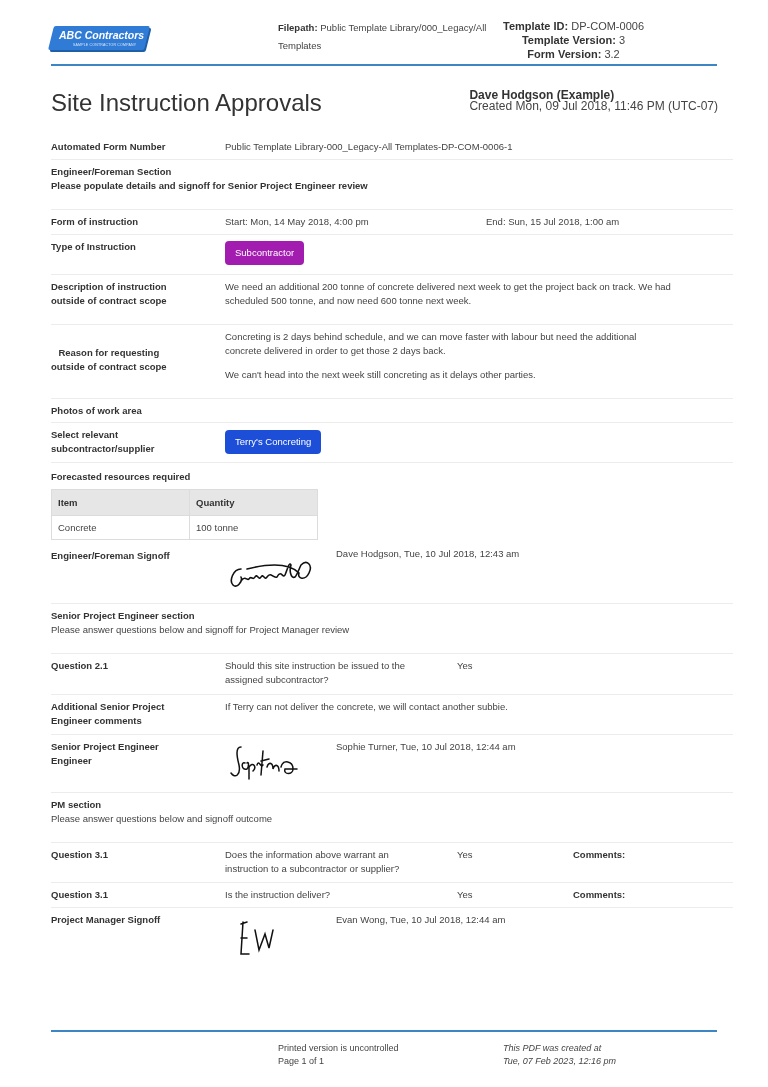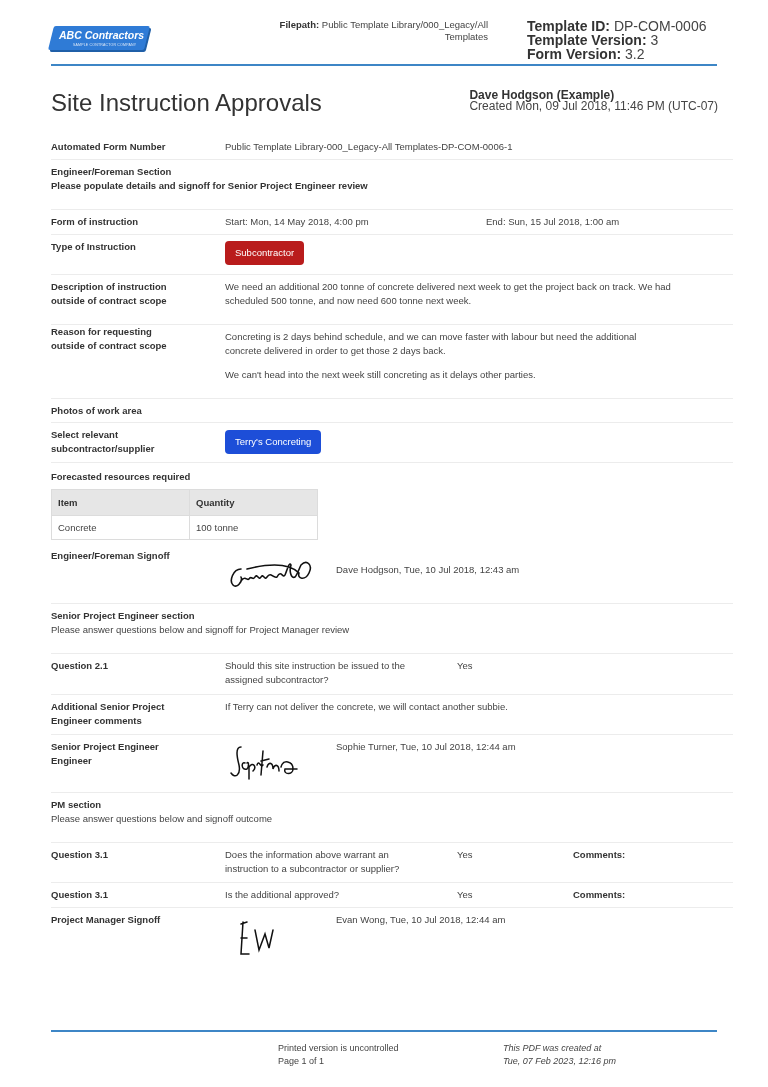--- a/index.html
+++ b/index.html
@@ -4,22 +4,22 @@
 <style>
   * { box-sizing: border-box; margin: 0; padding: 0; }
   html, body { width: 768px; height: 1087px; background: #fff; overflow: hidden; }
   body { font-family: "Liberation Sans", sans-serif; color: #333; font-size: 10px; position: relative; }
 
   .header { position: absolute; left: 51px; top: 18px; width: 666px; height: 48px; }
   .logo { position: absolute; left: 0; top: 8px; width: 100px; height: 26px; }
   .logo .shape { position: absolute; left: 0; top: 0; width: 96px; height: 24px; background: #2f7bd6; transform: skewX(-14deg); border-radius: 2px; box-shadow: 2px 2px 0 #1f5fa8; }
   .logo .name { position: absolute; left: 8px; top: 3px; color: #fff; font-weight: bold; font-style: italic; font-size: 10.5px; white-space: nowrap; }
   .logo .sub { position: absolute; left: 22px; top: 17px; color: #dfe9f7; font-size: 3.5px; letter-spacing: 0.2px; white-space: nowrap; }
-  .hdr-filepath { position: absolute; left: 227px; top: 1px; width: 210px; line-height: 12px; font-size: 9.5px; color: #444; text-align: right; }
-  .hdr-meta { position: absolute; left: 476px; top: 1px; line-height: 14px; font-size: 14px; color: #444; }
+  .hdr-filepath { position: absolute; left: 227px; top: 1px; width: 210px; line-height: 18px; font-size: 9.5px; color: #444; }
+  .hdr-meta { position: absolute; left: 452px; top: 1px; line-height: 14px; font-size: 11px; color: #444; text-align: center; }
   b { font-weight: bold; color: #333; }
   .hdr-line { position: absolute; left: 51px; top: 64px; width: 666px; height: 2px; background: #3d86c6; }
 
   .title { position: absolute; left: 51px; top: 89px; font-size: 24px; color: #333; }
   .creator { position: absolute; right: 50px; top: 90px; font-size: 12px; line-height: 11px; color: #444; }
   .creator .nm { font-weight: bold; color: #333; }
 
   .row { position: absolute; left: 51px; width: 682px; border-bottom: 1px solid #ececec; }
   .lbl { position: absolute; left: 0; font-weight: bold; font-size: 9.5px; line-height: 14px; color: #333; }
   .val { position: absolute; left: 174px; font-size: 9.5px; line-height: 14px; color: #444; }
@@ -75,36 +75,36 @@
 </div>
 
 <div class="row" style="top:210px;height:25px;">
   <span class="lbl" style="top:5px;">Form of instruction</span>
   <span class="val" style="top:5px;">Start: Mon, 14 May 2018, 4:00 pm</span>
   <span class="val" style="top:5px;left:435px;">End: Sun, 15 Jul 2018, 1:00 am</span>
 </div>
 
 <div class="row" style="top:235px;height:40px;">
   <span class="lbl" style="top:5px;">Type of Instruction</span>
-  <span class="badge" style="top:6px;background:#b91c1c;">Subcontractor</span>
+  <span class="badge" style="top:6px;background:#a21caf;">Subcontractor</span>
 </div>
 
 <div class="row" style="top:275px;height:50px;">
   <div class="lbl" style="top:5px;">
     <div>Description of instruction</div>
     <div>outside of contract scope</div>
   </div>
   <div class="val" style="top:5px;">
     <div>We need an additional 200 tonne of concrete delivered next week to get the project back on track. We had</div>
     <div>scheduled 500 tonne, and now need 600 tonne next week.</div>
   </div>
 </div>
 
 <div class="row" style="top:325px;height:74px;">
-  <div class="lbl" style="top:0;">
+  <div class="lbl" style="top:21px;text-align:center;">
     <div>Reason for requesting</div>
     <div>outside of contract scope</div>
   </div>
   <div class="val" style="top:5px;">
     <div>Concreting is 2 days behind schedule, and we can move faster with labour but need the additional</div>
     <div>concrete delivered in order to get those 2 days back.</div>
     <div style="margin-top:10px;">We can't head into the next week still concreting as it delays other parties.</div>
   </div>
 </div>
 
@@ -134,21 +134,21 @@
       <td>100 tonne</td>
     </tr>
   </tbody>
 </table>
 
 <div class="row" style="top:543px;height:61px;">
   <span class="lbl" style="top:6px;">Engineer/Foreman Signoff</span>
   <svg class="sig" style="top:8px;" width="90" height="40" viewBox="0 0 90 40">
     <path d="M14 18 C6 18 2 30 6 34 C10 38 16 30 14 26 M14 30 C18 24 20 30 22 28 C24 24 26 30 28 26 C30 22 32 30 34 26 C36 22 38 30 40 26 C44 20 46 28 50 26 M50 26 C54 18 56 28 58 24 C60 20 62 10 64 14 C62 20 64 28 68 26 C70 24 72 18 74 14 C80 8 86 14 82 22 C78 30 70 28 72 22 C60 10 36 14 20 18" fill="none" stroke="#111" stroke-width="1.6" stroke-linecap="round"></path>
   </svg>
-  <span class="val" style="top:20px;left:285px;">Dave Hodgson, Tue, 10 Jul 2018, 12:43 am</span>
+  <span class="val" style="top:4px;left:285px;">Dave Hodgson, Tue, 10 Jul 2018, 12:43 am</span>
 </div>
 
 <div class="row" style="top:604px;height:50px;">
   <div style="position:absolute;top:5px;left:0;">
     <div class="sect-title">Senior Project Engineer section</div>
     <div class="sect-sub">Please answer questions below and signoff for Project Manager review</div>
   </div>
 </div>
 
 <div class="row" style="top:654px;height:41px;">
@@ -191,21 +191,21 @@
   <div class="val" style="top:5px;">
     <div>Does the information above warrant an</div>
     <div>instruction to a subcontractor or supplier?</div>
   </div>
   <span class="val" style="top:5px;left:406px;">Yes</span>
   <span class="lbl" style="top:5px;left:522px;">Comments:</span>
 </div>
 
 <div class="row" style="top:883px;height:25px;">
   <span class="lbl" style="top:5px;">Question 3.1</span>
-  <span class="val" style="top:5px;">Is the additional approved?</span>
+  <span class="val" style="top:5px;">Is the instruction deliver?</span>
   <span class="val" style="top:5px;left:406px;">Yes</span>
   <span class="lbl" style="top:5px;left:522px;">Comments:</span>
 </div>
 
 <div style="position:absolute;left:51px;top:908px;width:682px;height:60px;">
   <span class="lbl" style="top:5px;">Project Manager Signoff</span>
   <svg class="sig" style="top:8px;left:182px;" width="70" height="44" viewBox="0 0 70 44">
     <path d="M10 6 L8 38 L16 38 M8 22 L14 22 M8 8 L14 6 M22 14 L26 34 L32 18 L36 32 L40 14" fill="none" stroke="#111" stroke-width="1.5" stroke-linecap="round"></path>
   </svg>
   <span class="val" style="top:5px;left:285px;">Evan Wong, Tue, 10 Jul 2018, 12:44 am</span>

